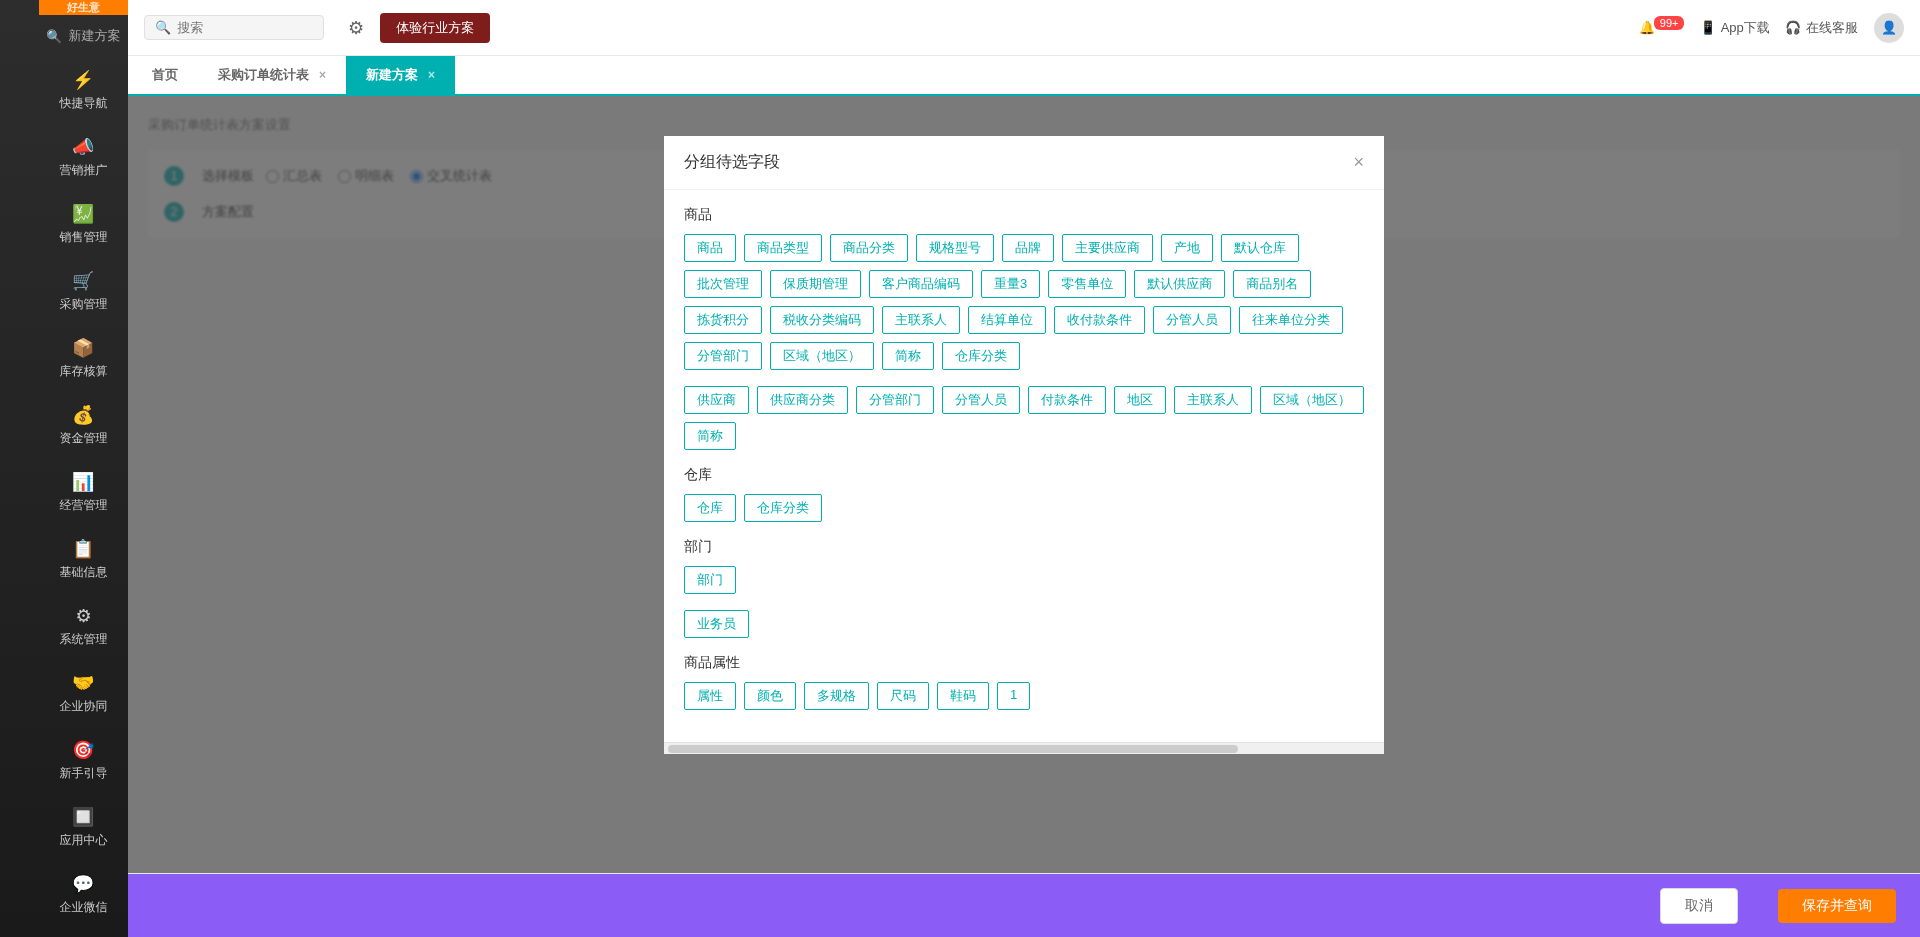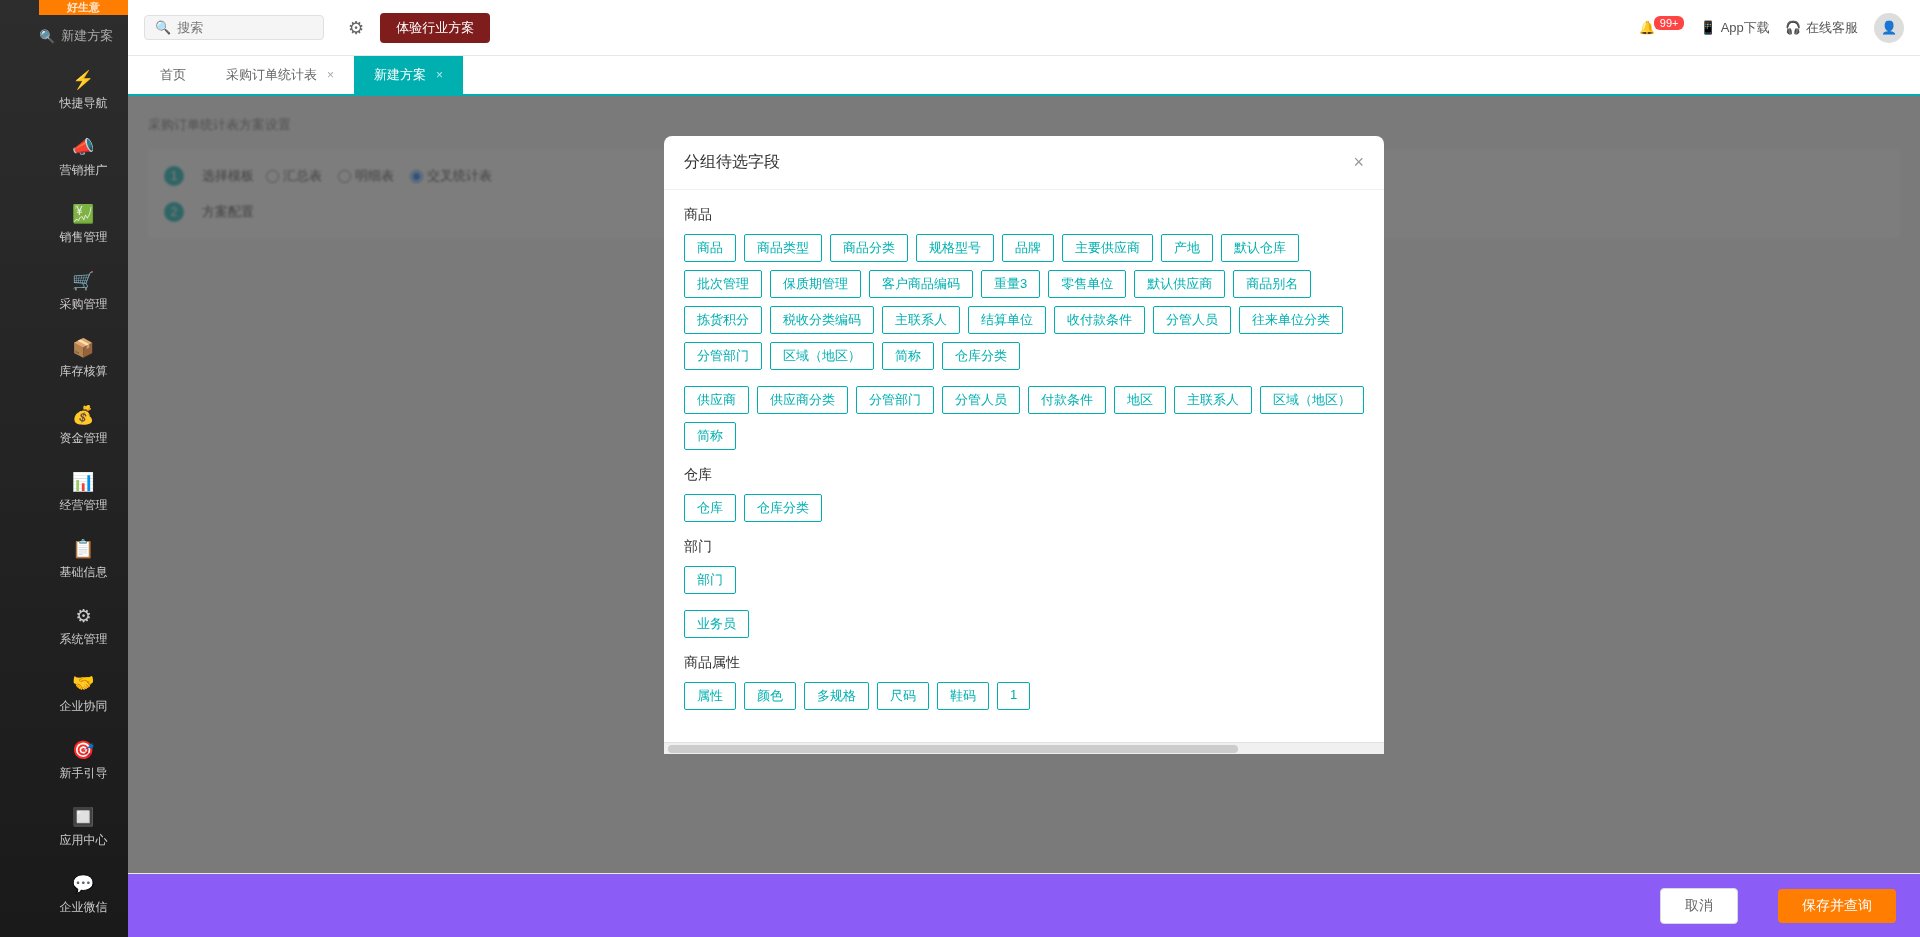--- a/index.html
+++ b/index.html
@@ -2,59 +2,59 @@
 <html><head>
   <meta charset="utf-8">
   <style>
     * { box-sizing: border-box; margin: 0; padding: 0; }
     body { font-family: 'Microsoft YaHei', Arial, sans-serif; font-size: 13px; background: #f0f0f0; color: #333; overflow: hidden; }
 
     
     .app-layout { display: flex; height: 937px; width: 1920px; }
 
     
-    .sidebar { width: 128px; background: linear-gradient(180deg, #2d2d2d 0%, #1a1a1a 100%); display: flex; flex-direction: column; align-items: flex-start; padding-top: 0; flex-shrink: 0; padding-left: 39px; }
+    .sidebar { width: 128px; background: linear-gradient(180deg, #2d2d2d 0%, #1a1a1a 100%); display: flex; flex-direction: column; align-items: center; padding-top: 0; flex-shrink: 0; padding-left: 39px; }
     .sidebar-logo { width: 100%; height: 56px; background: #ff7d00; display: flex; align-items: center; justify-content: center; color: white; font-size: 16px; font-weight: bold; }
     .sidebar-search { display: flex; align-items: center; color: #aaa; padding: 12px 0; font-size: 13px; gap: 6px; cursor: pointer; }
     .sidebar-nav { width: 100%; flex: 1; }
     .sidebar-item { display: flex; flex-direction: column; align-items: center; padding: 12px 0; color: #ccc; cursor: pointer; font-size: 12px; gap: 4px; }
     .sidebar-item .icon { font-size: 18px; }
 
     
     .main-area { flex: 1; display: flex; flex-direction: column; overflow: hidden; }
 
     
     .topbar { height: 56px; background: #fff; display: flex; align-items: center; padding: 0 16px; gap: 16px; border-bottom: 1px solid #e8e8e8; }
     .topbar-search { display: flex; align-items: center; background: #f5f5f5; border: 1px solid #e0e0e0; border-radius: 4px; padding: 4px 10px; width: 180px; gap: 6px; }
     .topbar-search input { border: none; background: transparent; outline: none; font-size: 13px; width: 120px; }
     .topbar-btn { background: #7f1d1d; color: white; border: none; border-radius: 4px; padding: 6px 16px; cursor: pointer; font-size: 13px; }
     .topbar-gear { color: #666; cursor: pointer; font-size: 18px; margin-left: 8px; }
     .topbar-right { margin-left: auto; display: flex; align-items: center; gap: 16px; color: #555; font-size: 13px; }
     .topbar-badge { background: #ff4444; color: white; border-radius: 6px; padding: 1px 6px; font-size: 11px; margin-left: -6px; margin-top: -10px; }
     .topbar-avatar { width: 30px; height: 30px; background: #ddd; border-radius: 50%; display: flex; align-items: center; justify-content: center; }
 
     
-    .tabbar { height: 40px; background: #fff; display: flex; align-items: flex-end; border-bottom: 2px solid #00b0b0; padding: 0 12px; }
+    .tabbar { height: 40px; background: #fff; display: flex; align-items: flex-end; border-bottom: 2px solid #00b0b0; padding: 0 4px; font-weight: bold; }
     .tab { padding: 10px 20px; cursor: pointer; color: #666; font-size: 13px; display: flex; align-items: center; gap: 6px; }
     .tab.active { background: #00b0b0; color: white; }
     .tab .close { color: #aaa; font-size: 12px; margin-left: 4px; }
     .tab.active .close { color: rgba(255,255,255,0.7); }
 
     
     .content-area { flex: 1; background: #f5f5f5; overflow: auto; position: relative; }
 
     
     .bg-form { padding: 20px; opacity: 0.6; filter: blur(1px); }
     .step-badge { display: inline-flex; align-items: center; justify-content: center; width: 20px; height: 20px; background: #00b0b0; color: white; border-radius: 50%; font-size: 12px; margin-right: 6px; }
     .radio-group { display: flex; gap: 16px; align-items: center; }
     .radio-item { display: flex; align-items: center; gap: 4px; font-size: 13px; }
 
     
     .modal-overlay { position: absolute; top: 0; left: 0; right: 0; bottom: 0; background: rgba(0,0,0,0.5); display: flex; align-items: flex-start; justify-content: center; padding-top: 40px; z-index: 1000; }
-    .modal { background: white; border-radius: 8px; width: 720px; max-height: 640px; display: flex; flex-direction: column; }
+    .modal { background: white; border-radius: 0; width: 720px; max-height: 640px; display: flex; flex-direction: column; }
     .modal-header { display: flex; align-items: center; justify-content: space-between; padding: 16px 20px; border-bottom: 1px solid #f0f0f0; font-size: 16px; font-weight: 500; }
     .modal-close { cursor: pointer; color: #999; font-size: 18px; }
     .modal-body { flex: 1; overflow-y: auto; padding: 16px 20px; }
 
     
     .modal-body::-webkit-scrollbar { width: 8px; }
     .modal-body::-webkit-scrollbar-track { background: #f1f1f1; }
     .modal-body::-webkit-scrollbar-thumb { background: #ccc; border-radius: 4px; }
 
     

